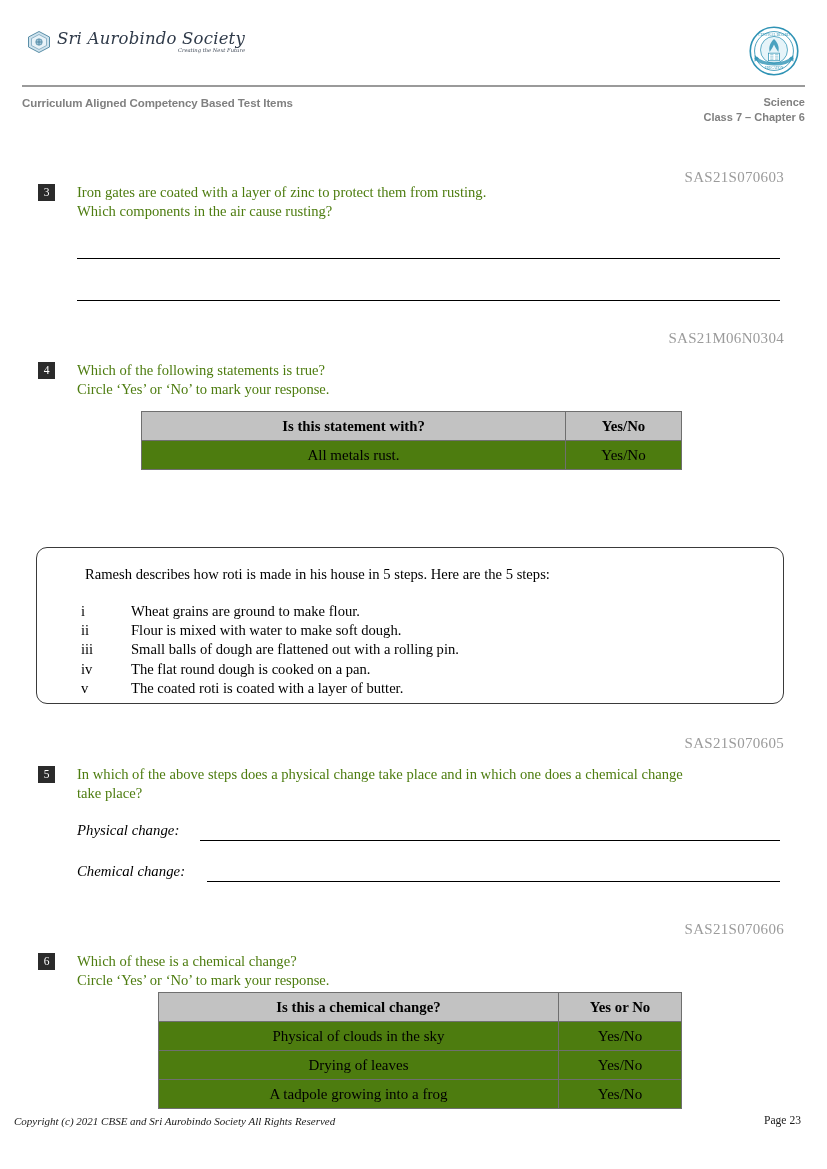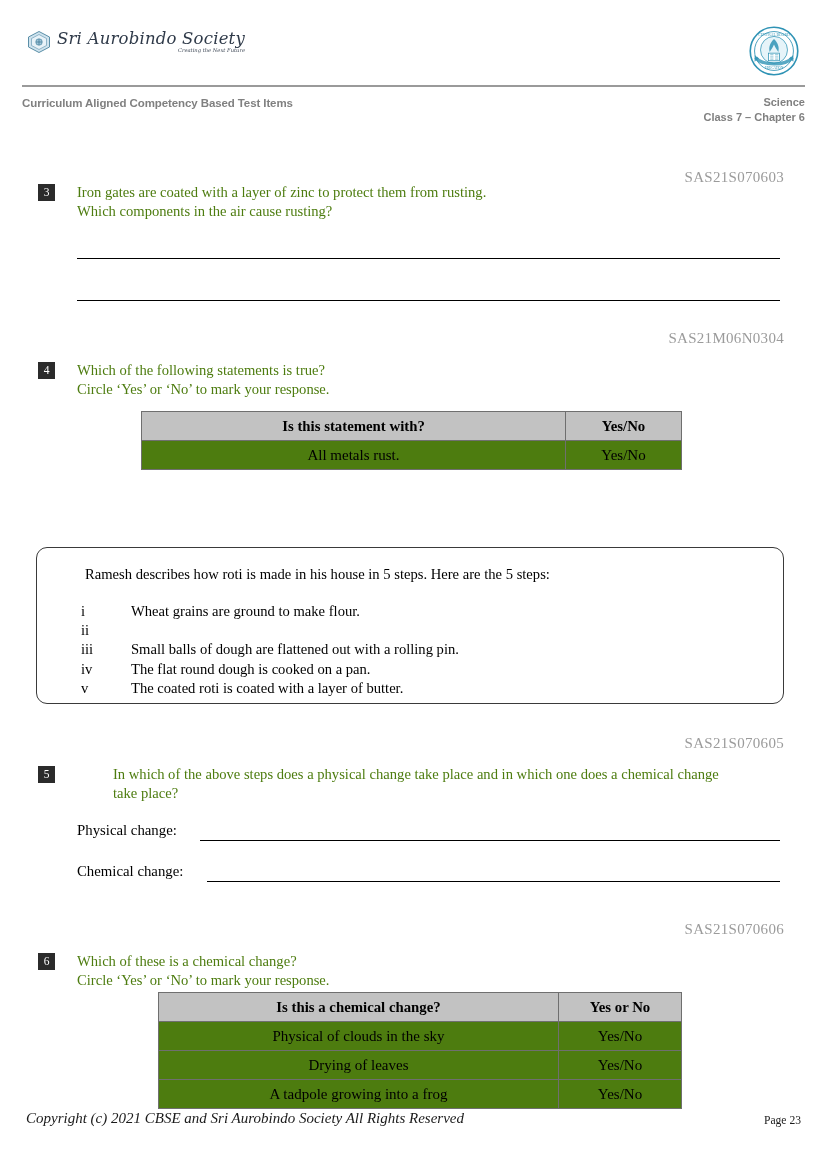--- a/index.html
+++ b/index.html
@@ -125,21 +125,21 @@
     text-align: center;
   }
   .qtext {
     position: absolute;
     font-family: "Liberation Serif", serif;
     font-size: 14.6px;
     line-height: 19px;
     color: #4d7c0f;
   }
   .qtext .line { display: block; white-space: nowrap; }
-  .qtext.wrap .line { white-space: normal; margin-left: 36px; }
+  .qtext.wrap .line { white-space: normal; }
 
   
   .ansline {
     position: absolute;
     height: 0;
     border-top: 1.4px solid #000;
   }
 
   
   table.qtable {
@@ -199,30 +199,31 @@
     width: 50px;
     flex: 0 0 50px;
   }
 
   
   .filllabel {
     position: absolute;
     font-family: "Liberation Serif", serif;
     font-size: 14.8px;
     white-space: nowrap;
+    font-style: italic;
   }
 
   
   .footer-left {
     position: absolute;
-    left: 26px;
+    left: 14px;
     bottom: 42px;
     font-family: "Liberation Serif", serif;
     font-style: italic;
-    font-size: 15px;
+    font-size: 11px;
     color: #1a1a1a;
     white-space: nowrap;
   }
   .footer-right {
     position: absolute;
     right: 26px;
     bottom: 42px;
     font-family: "Liberation Serif", serif;
     font-size: 11.6px;
     color: #1a1a1a;
@@ -312,20 +313,21 @@
 
   <div class="infobox" style="left:36px; top:547px; width:748px; height:157px;">
     <div class="infobox-intro">Ramesh describes how roti is made in his house in 5 steps. Here are the 5 steps:</div>
     <div class="steps">
       <div class="step-row">
         <span class="step-roman">i</span>
         <span>Wheat grains are ground to make flour.</span>
       </div>
       <div class="step-row">
         <span class="step-roman">ii</span>
+        <span>Flour is mixed with water to make soft dough.</span>
       </div>
       <div class="step-row">
         <span class="step-roman">iii</span>
         <span>Small balls of dough are flattened out with a rolling pin.</span>
       </div>
       <div class="step-row">
         <span class="step-roman">iv</span>
         <span>The flat round dough is cooked on a pan.</span>
       </div>
       <div class="step-row">

